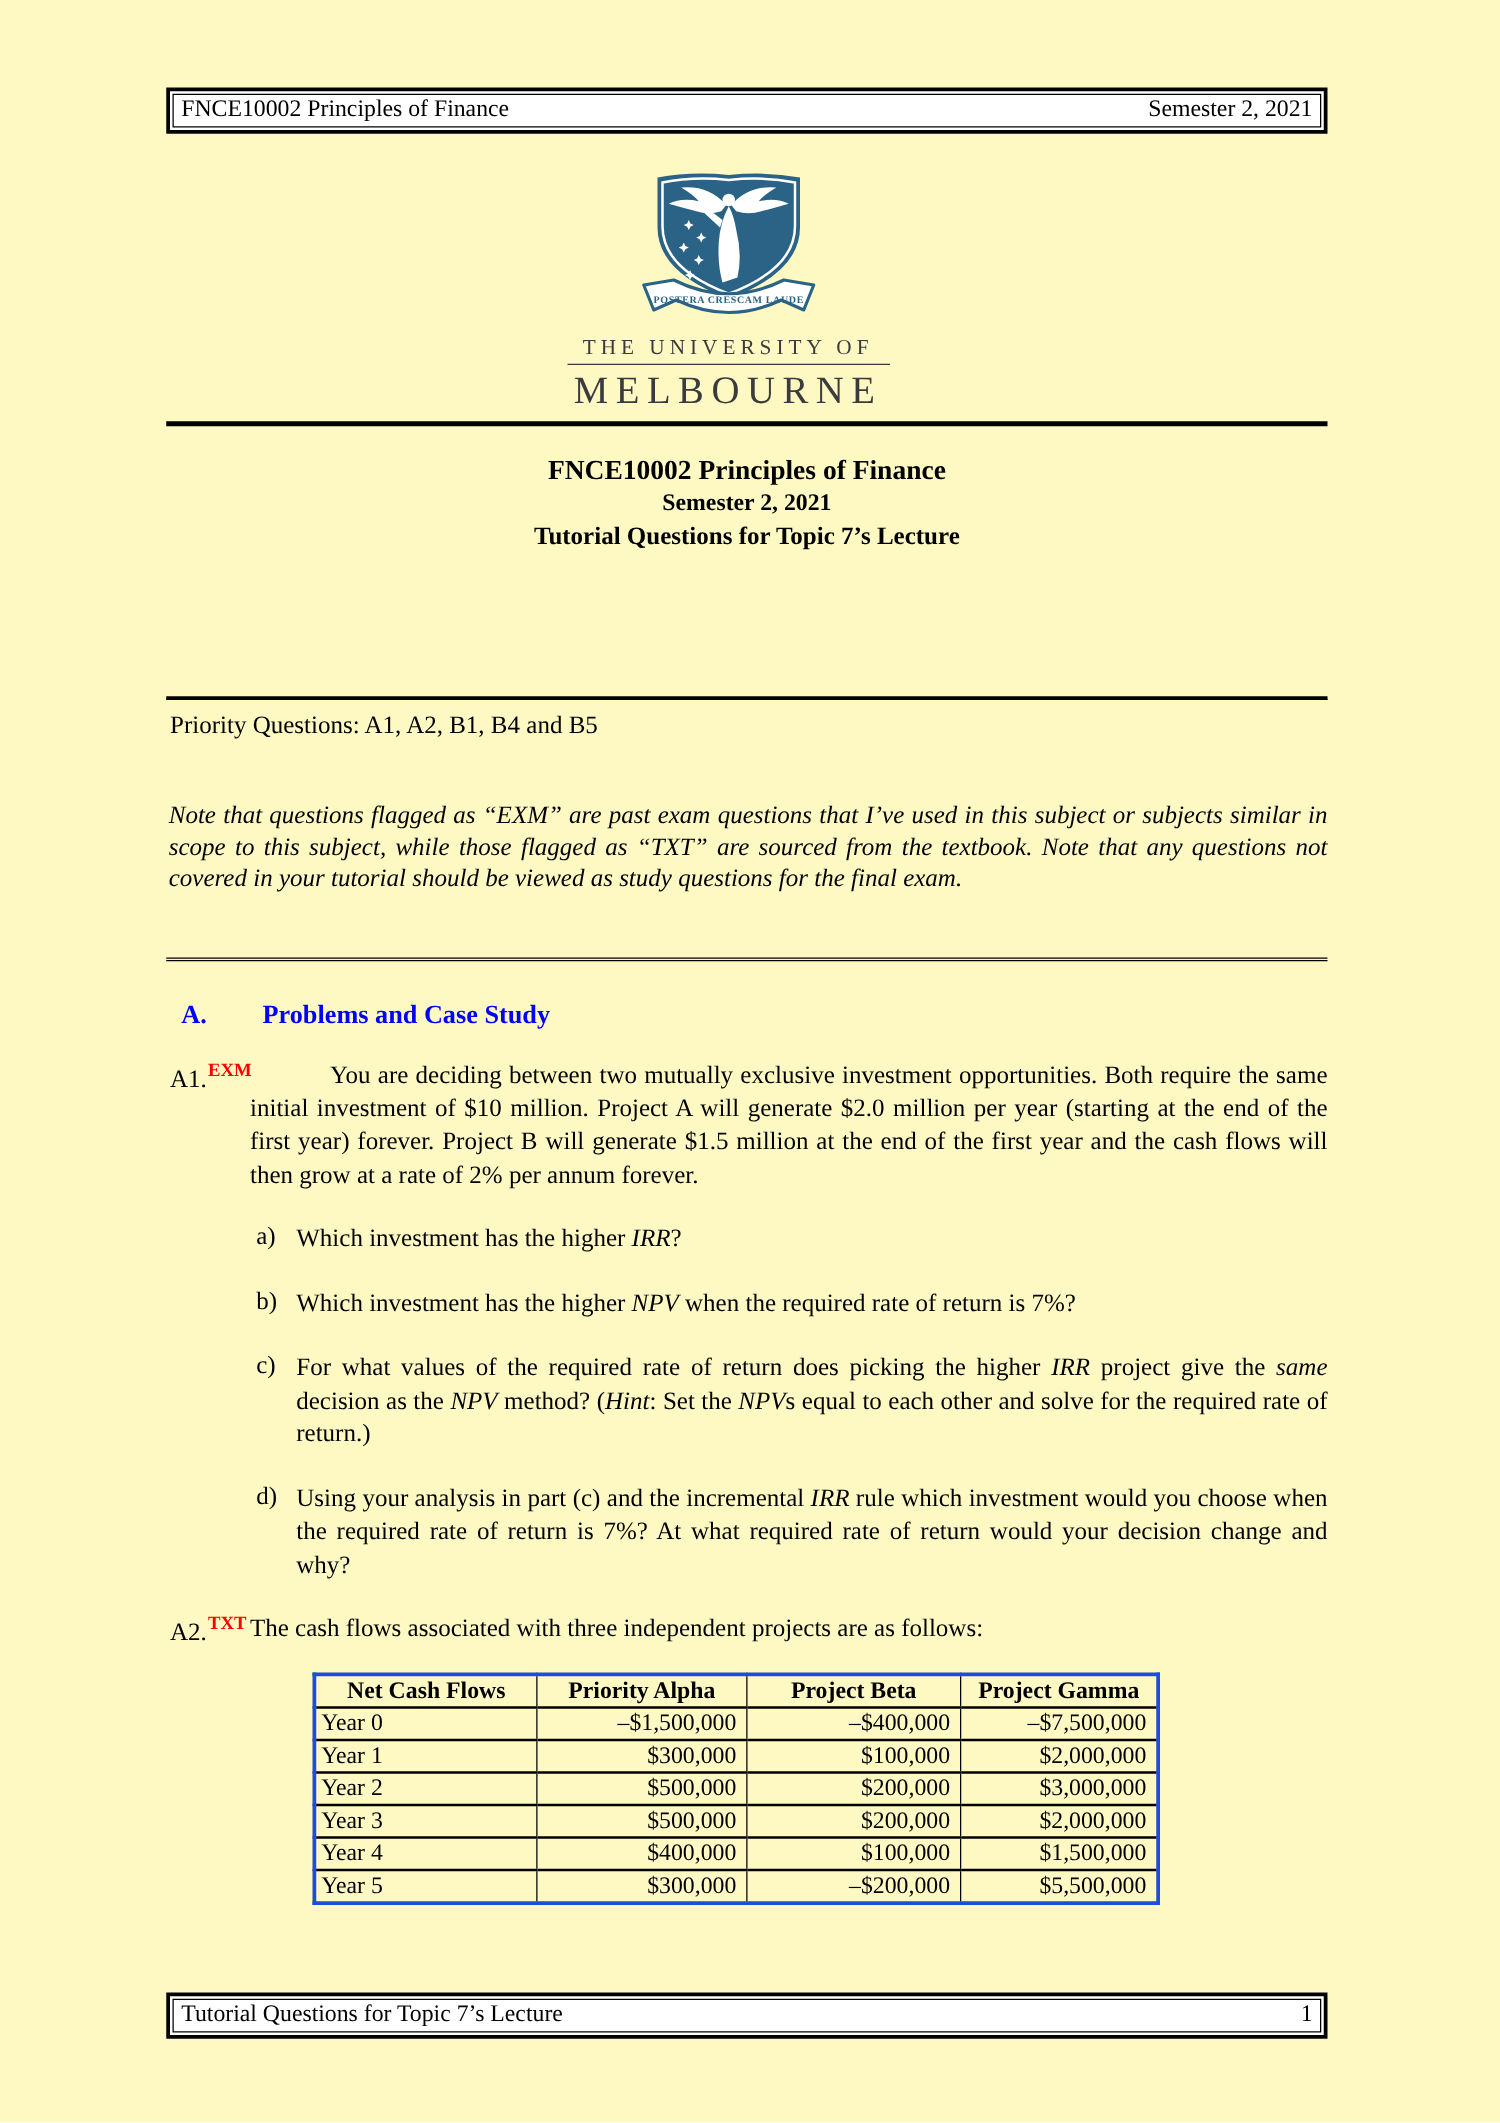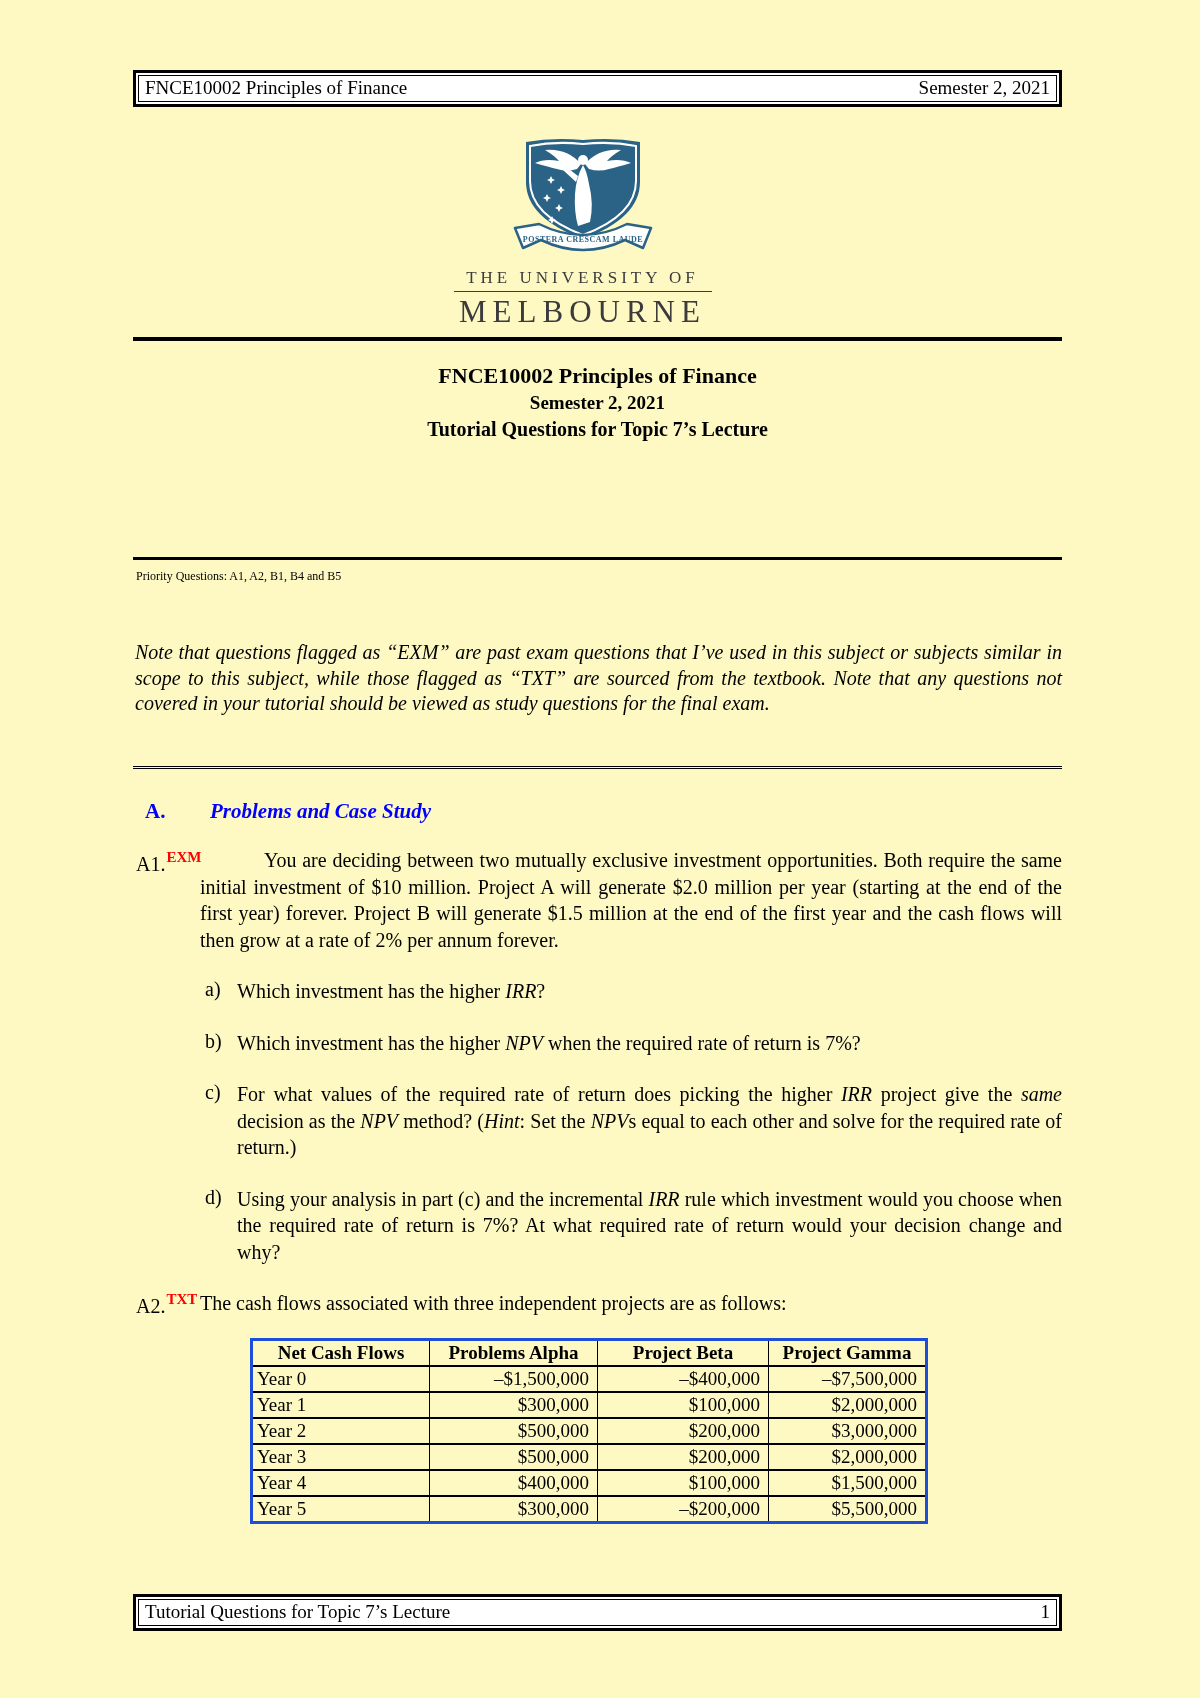--- a/index.html
+++ b/index.html
@@ -39,27 +39,27 @@
   .rule-thick{position:absolute;left:133px;width:929px;height:4px;background:#000;}
   .rule-thickthin{position:absolute;left:133px;width:929px;height:2px;background:#000;border-bottom:1px solid #000;box-shadow:0 4px 0 -3px #000;}
   .rule-double{position:absolute;left:133px;width:929px;border-top:3px double #000;}
   
   .titles{position:absolute;top:362px;left:133px;width:929px;text-align:center;}
   .t1{font-size:22px;font-weight:bold;line-height:27px;}
   .t2{font-size:19px;font-weight:bold;line-height:23px;margin-top:2px;}
   .t3{font-size:24px;font-weight:bold;line-height:29px;margin-top:46px;}
   .t4{font-size:20px;font-weight:bold;line-height:25px;margin-top:3px;}
   
-  .priority{position:absolute;top:569px;left:136px;width:925px;font-size:12px;}
+  .priority{position:absolute;top:569px;left:136px;width:925px;font-size:20px;}
   .note{
     position:absolute;top:640px;left:135px;width:927px;
     font-style:italic;font-size:20px;line-height:25.5px;text-align:justify;
   }
   .sectionA{position:absolute;top:799px;left:145px;font-size:21px;font-weight:bold;color:#0000fe;}
-  .sectionA .sec-title{position:absolute;left:65px;top:0;white-space:nowrap;font-style:italic;}
+  .sectionA .sec-title{position:absolute;left:65px;top:0;white-space:nowrap;}
   .qlabel{position:absolute;font-size:20px;white-space:nowrap;}
   .qlabel sup{color:#ff0000;font-weight:bold;font-size:15px;position:relative;top:-1px;left:1px;}
   .a1-label{top:850px;left:136px;}
   .a1-para{
     position:absolute;top:847px;left:200px;width:862px;
     font-size:20px;line-height:26.5px;text-align:justify;text-indent:64px;
   }
   .qitems{position:absolute;top:978px;left:205px;width:857px;}
   .qitem{position:relative;margin-bottom:25px;}
   .qmarker{position:absolute;left:0;top:0;font-size:20px;}
@@ -179,21 +179,21 @@
   <table class="cf-table">
     <colgroup>
         <col class="c0">
         <col class="c1">
         <col class="c2">
         <col class="c3">
       </colgroup>
     <thead>
         <tr id="cf-head">
           <th>Net Cash Flows</th>
-          <th>Problems Alpha</th>
+          <th>Priority Alpha</th>
           <th>Project Beta</th>
           <th>Project Gamma</th>
         </tr>
       </thead>
     <tbody id="cf-body">
         <tr>
           <td class="year">Year 0</td>
           <td class="amt">–$1,500,000</td>
           <td class="amt">–$400,000</td>
           <td class="amt">–$7,500,000</td>

